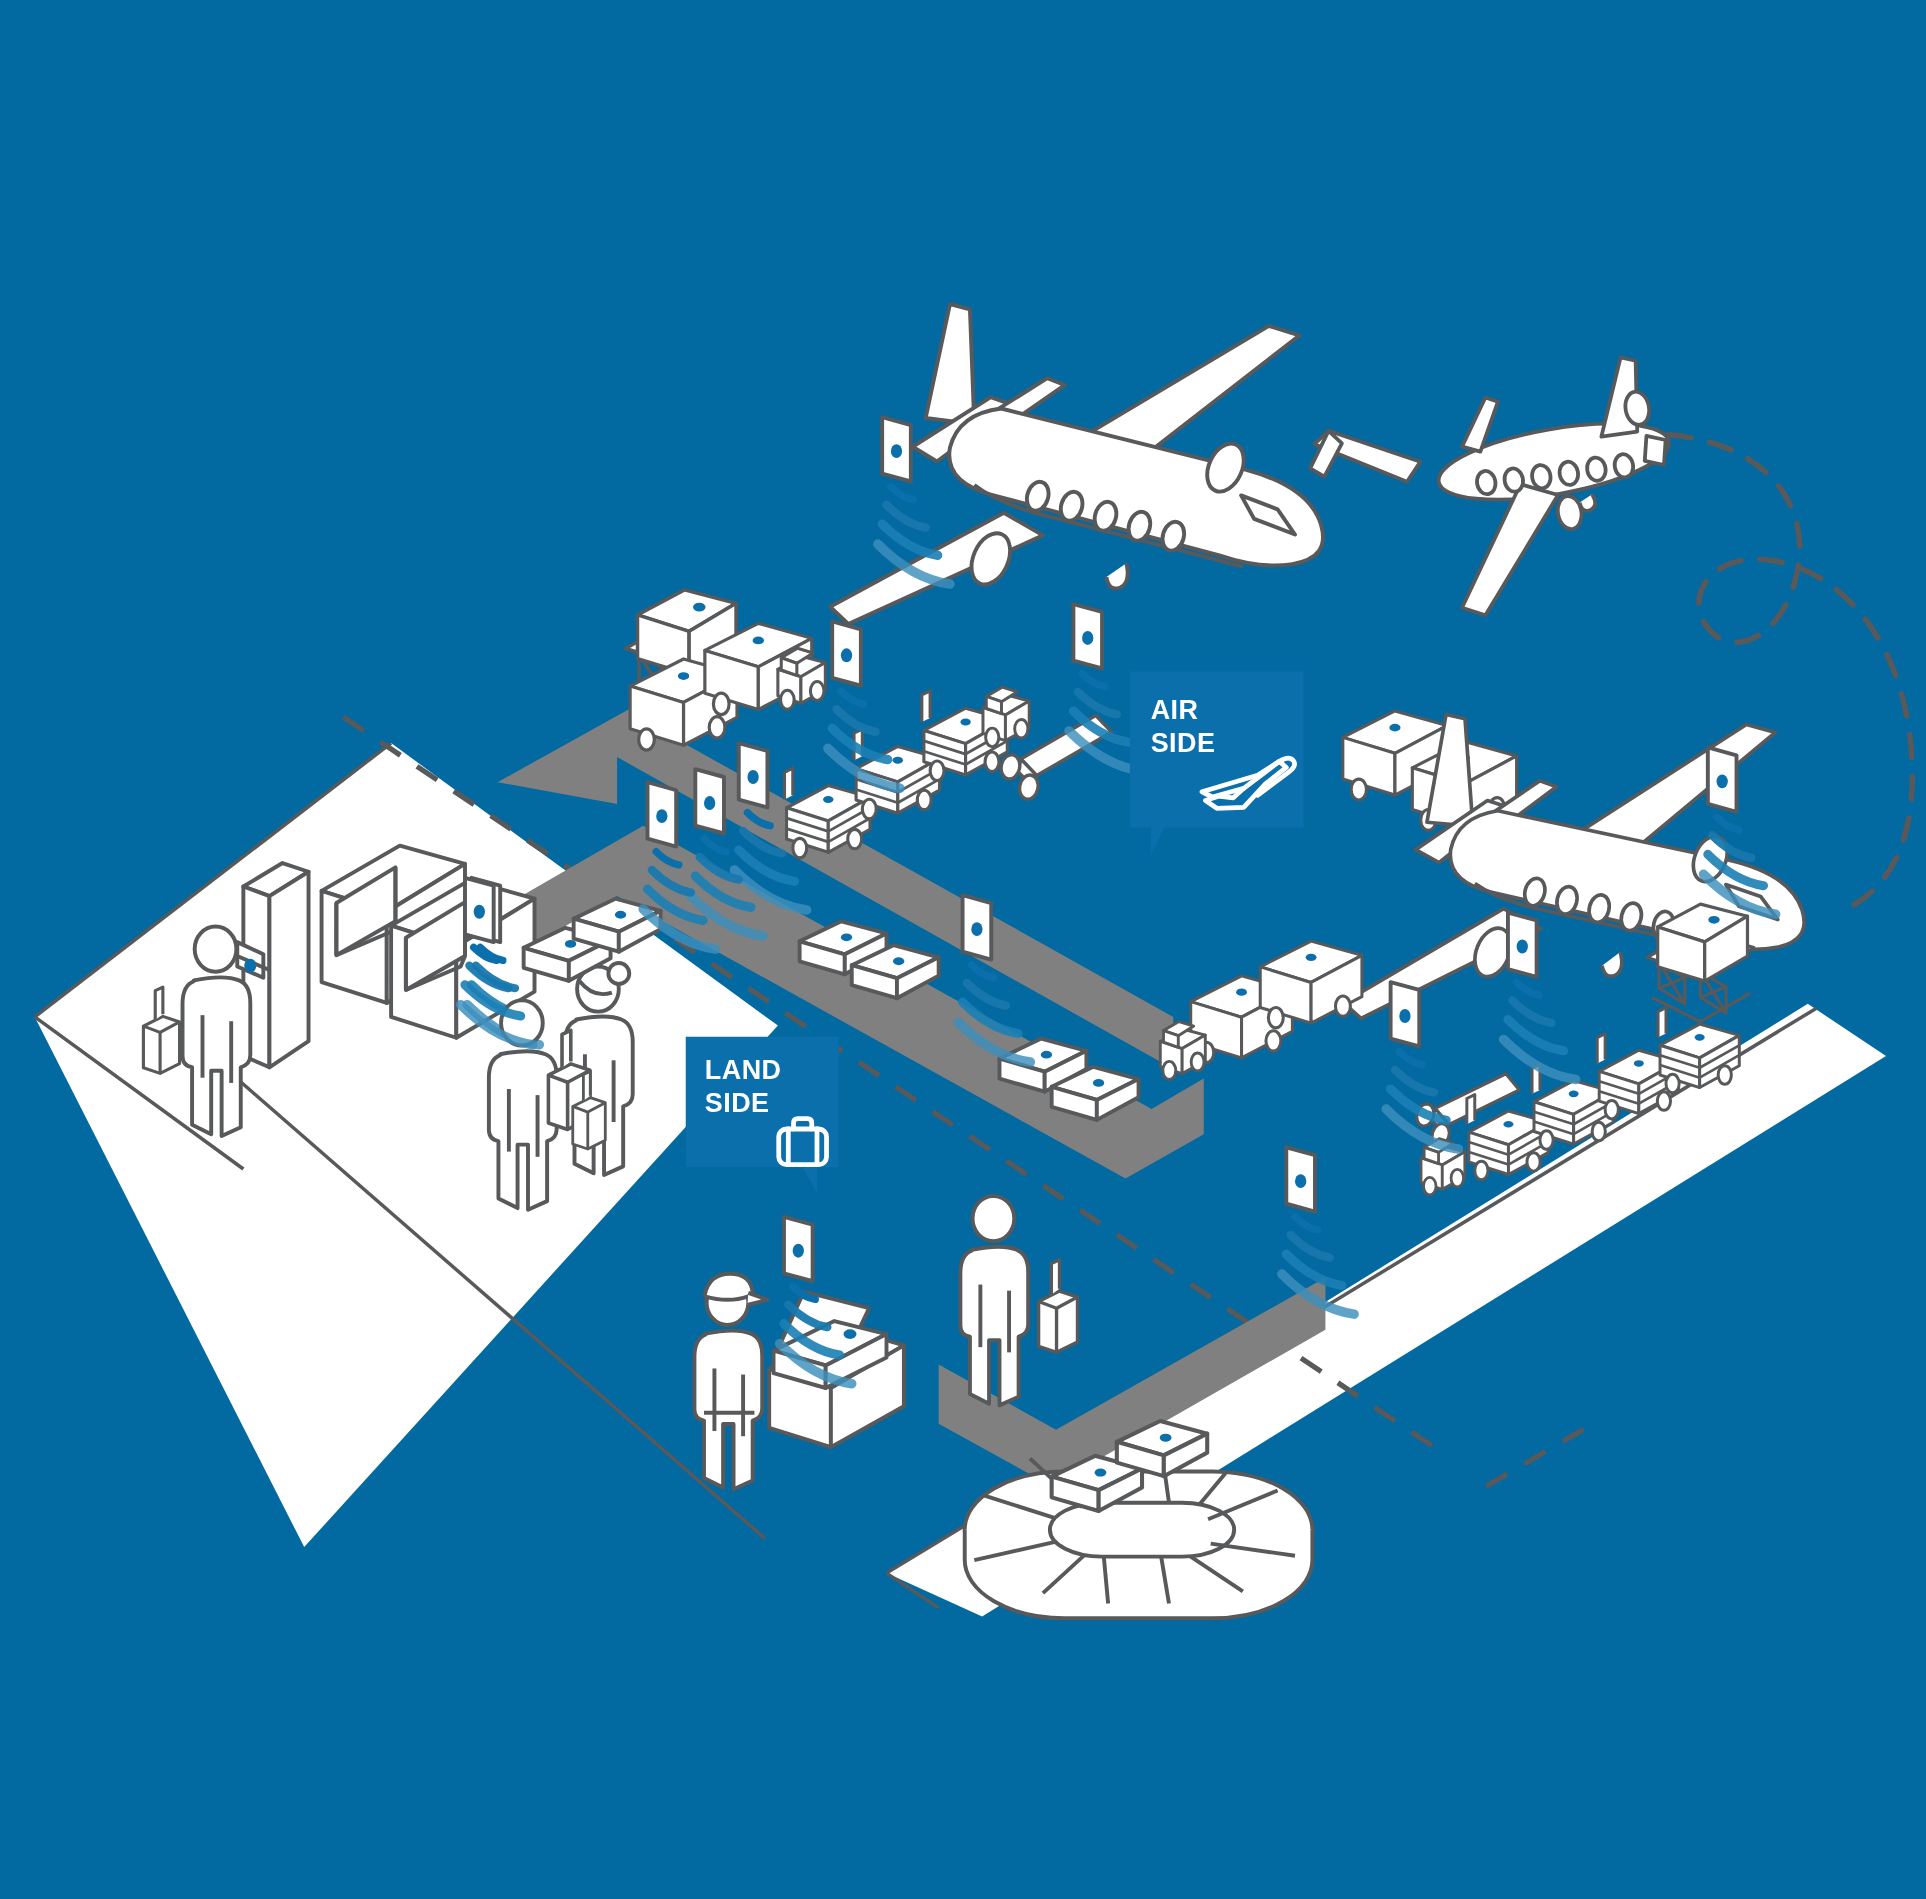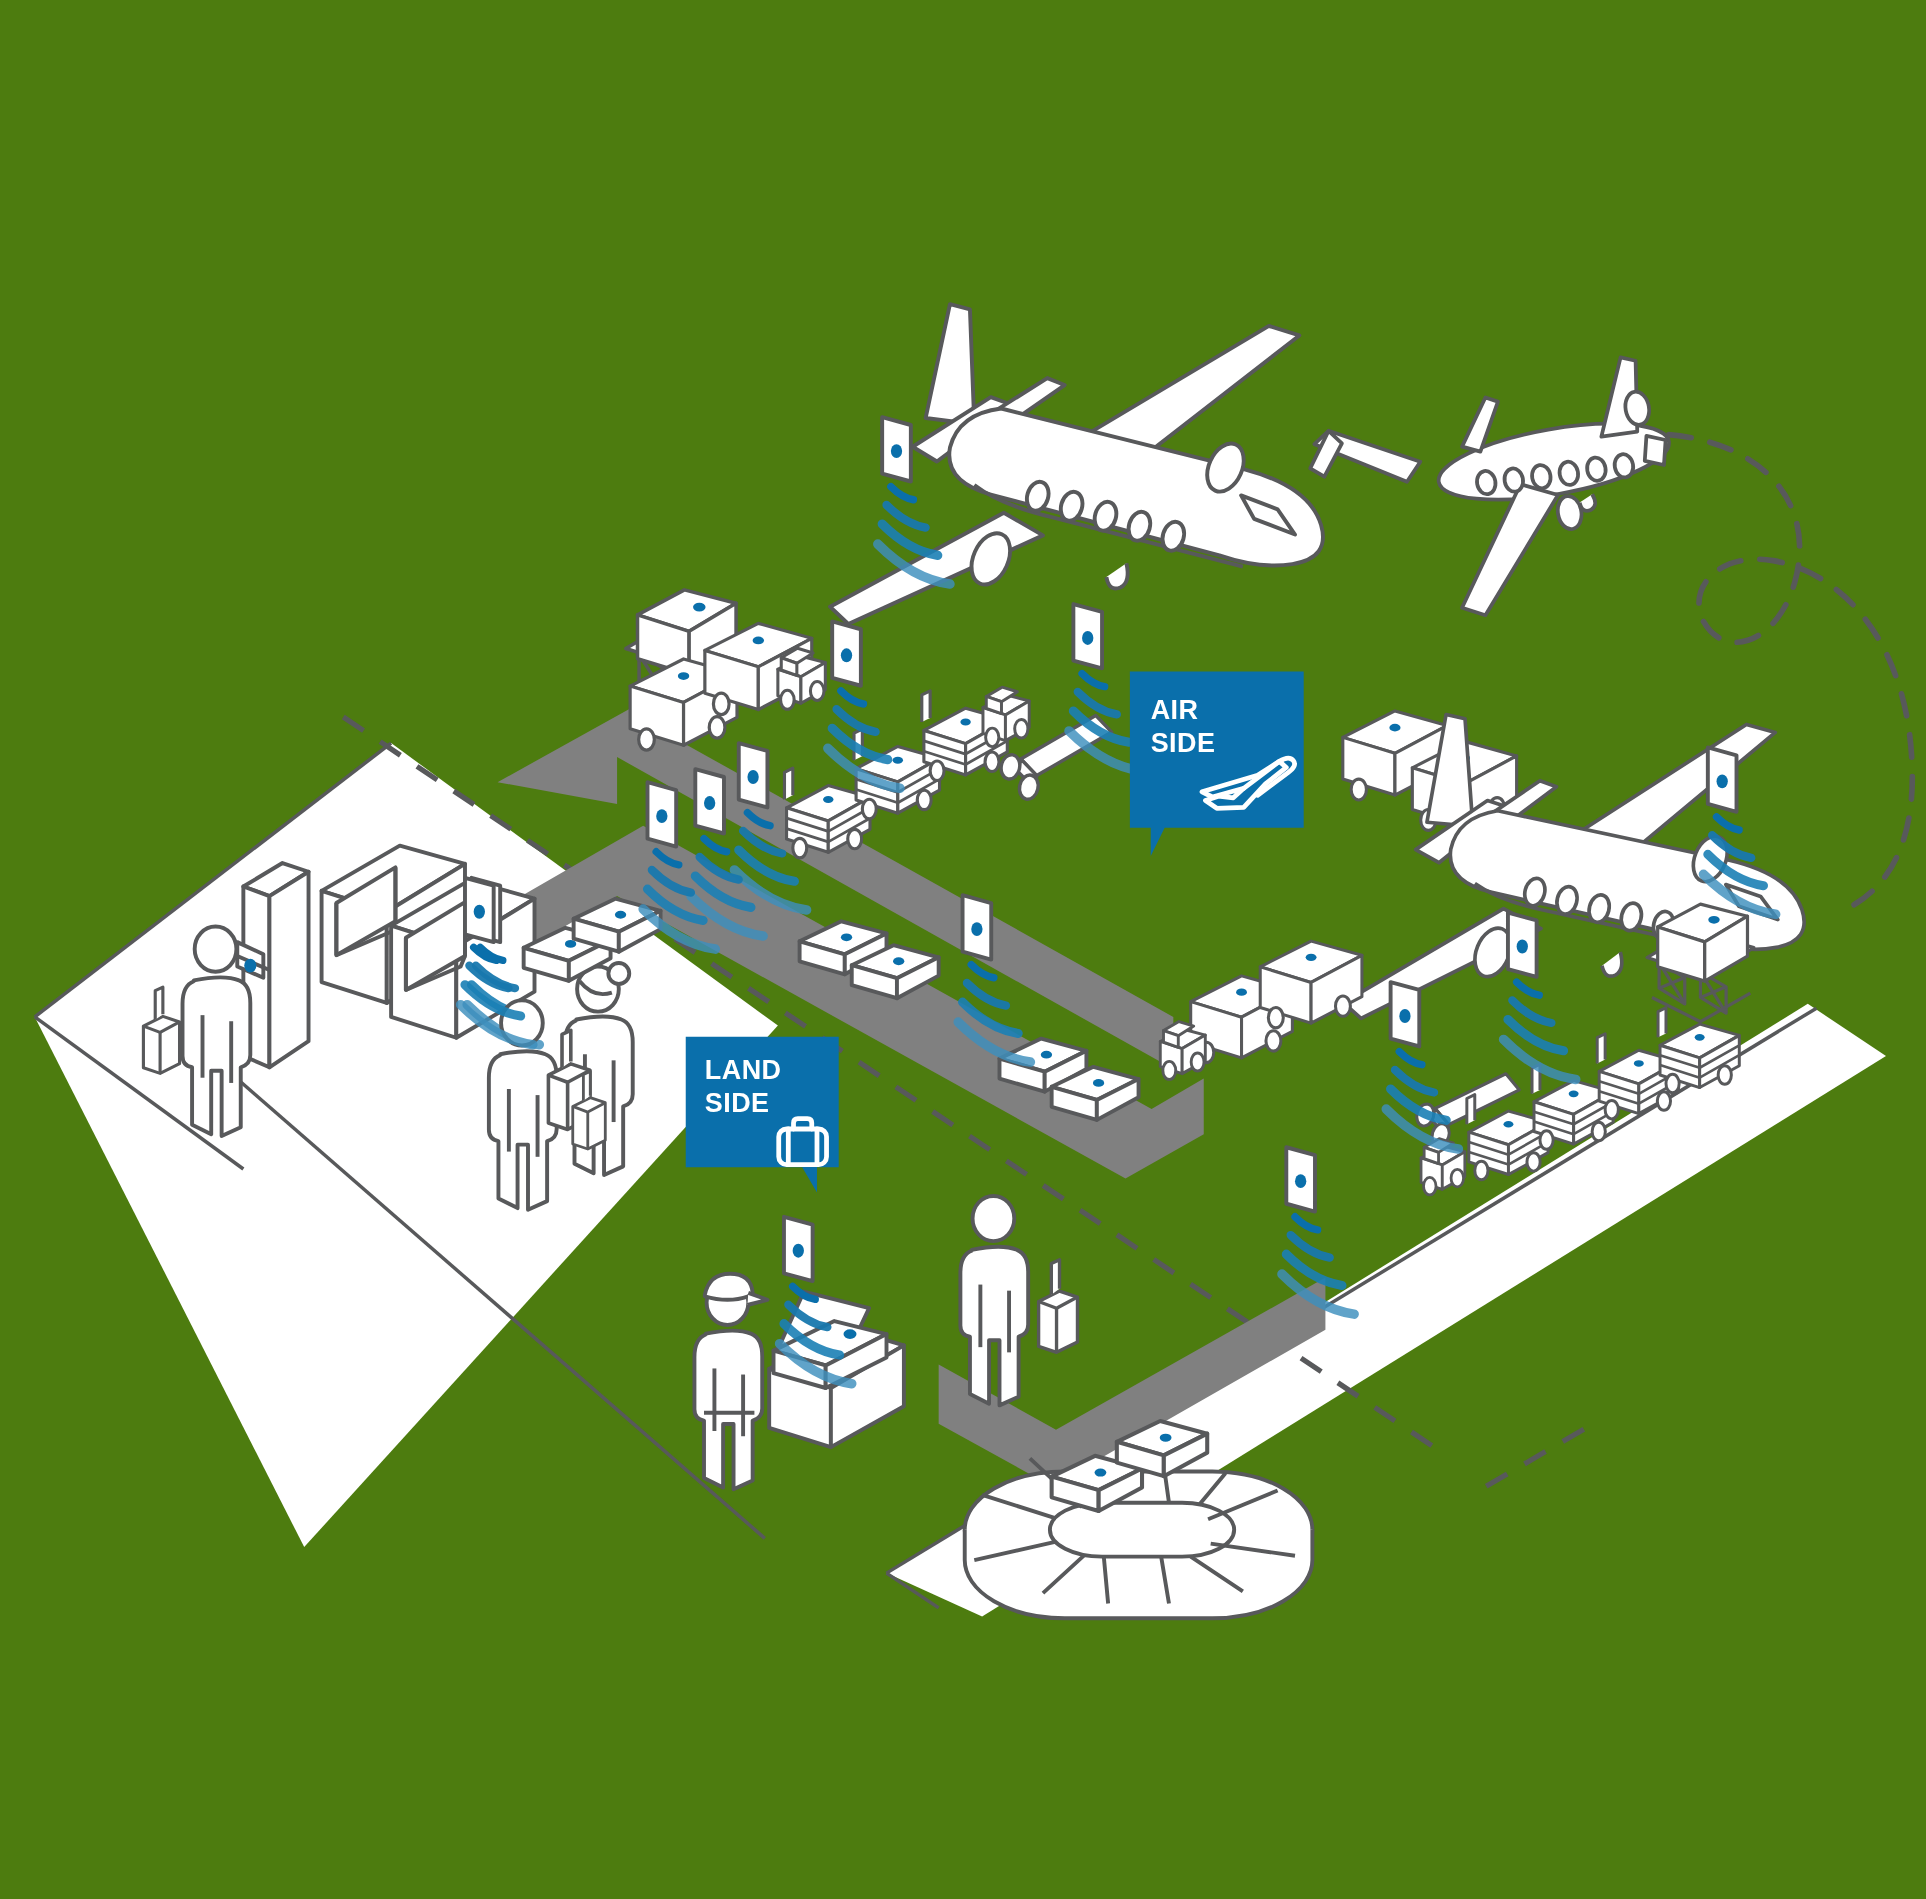--- a/index.html
+++ b/index.html
@@ -1,17 +1,17 @@
 <!DOCTYPE html>
 <html style="font-size:7px"><head>
 <meta charset="utf-8">
 <style>
   html,body{margin:0;padding:0;background:#ffffff;}
   body{font-family:"Liberation Sans",sans-serif;}
-  #stage{position:relative;width:1926px;height:1900px;background:#4d7c0f;overflow:hidden;}
+  #stage{position:relative;width:1926px;height:1900px;background:#0369a1;overflow:hidden;}
   #scene{position:absolute;inset:0;}
   .badge-text{
     fill:#ffffff;
     font-family:"Liberation Sans",sans-serif;
     font-weight:bold;
     font-size:62px;
     letter-spacing:1px;
   }
 </style>
 </head>

